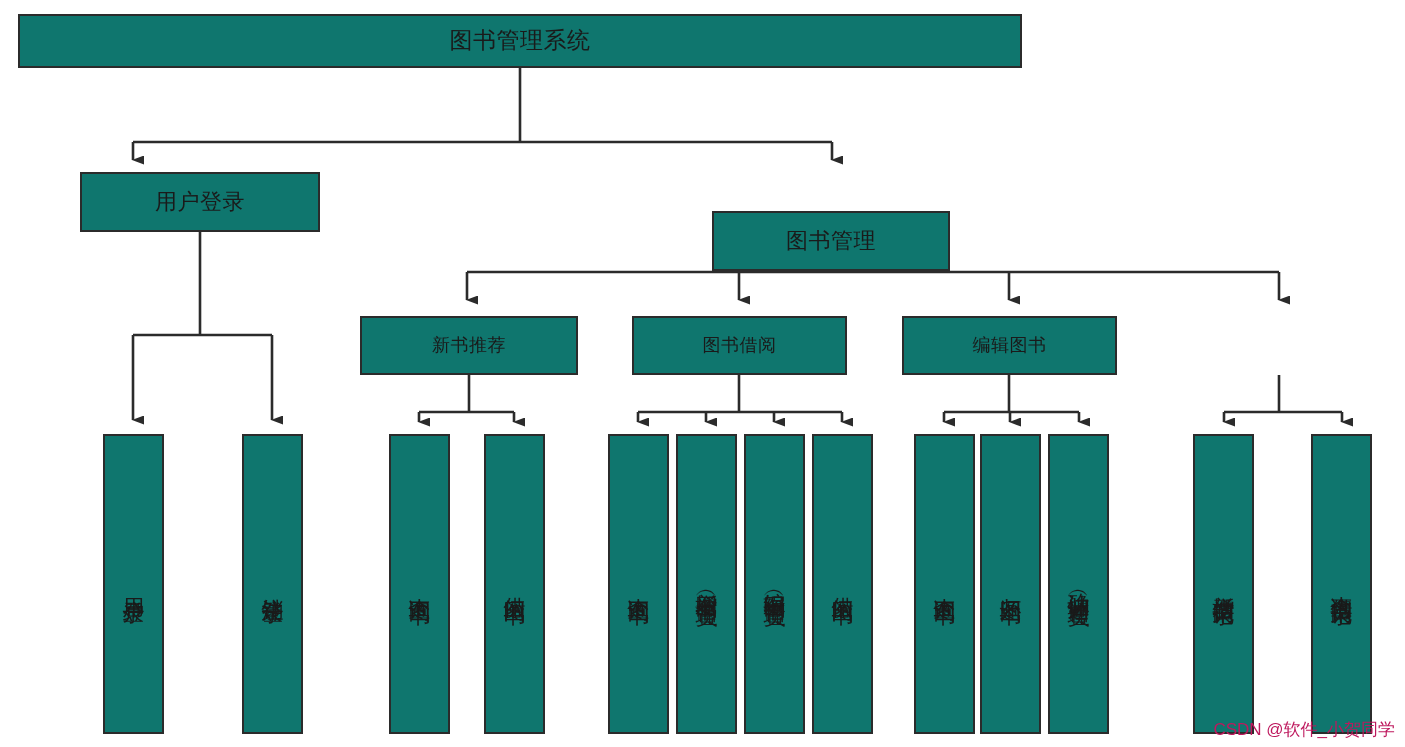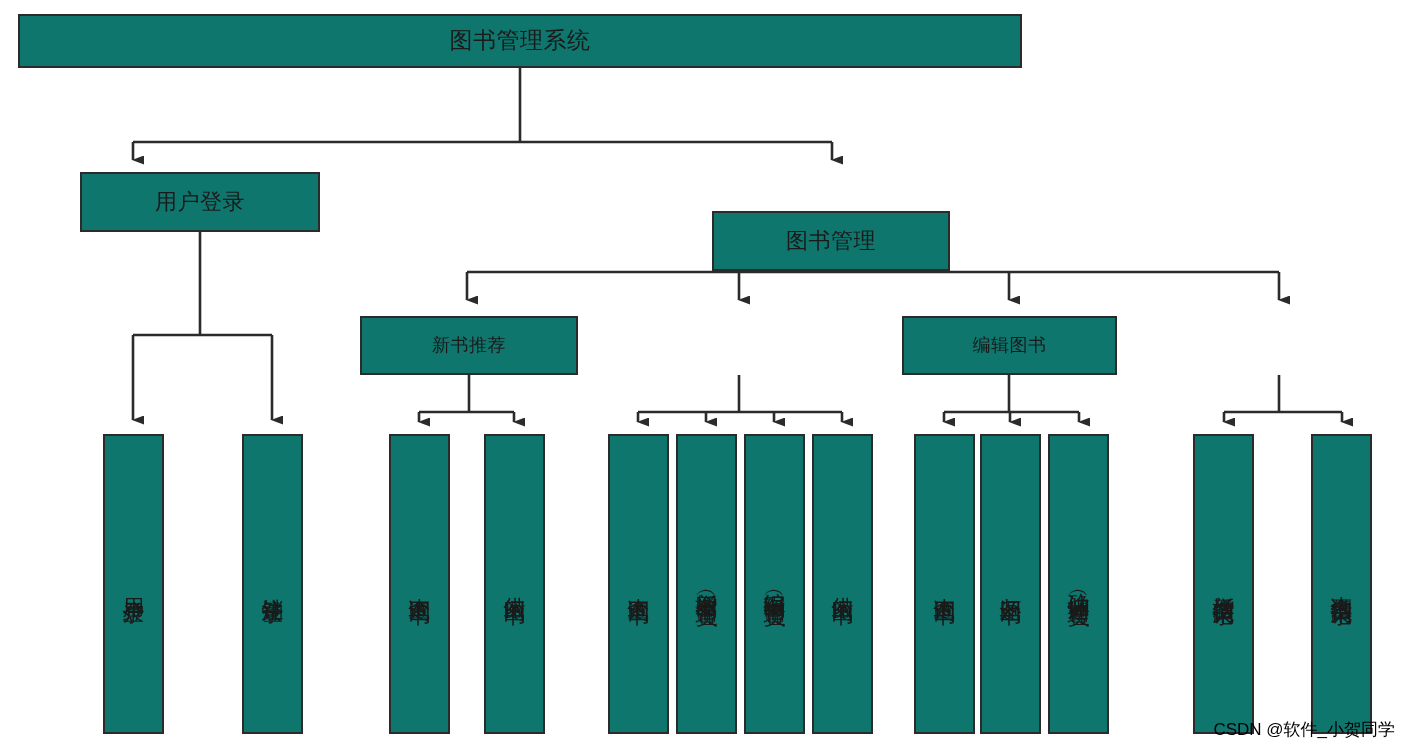--- a/index.html
+++ b/index.html
@@ -70,21 +70,21 @@
     bottom: 0;
     display: flex;
     align-items: center;
     justify-content: center;
   }
   #watermark {
     position: absolute;
     right: 10px;
     bottom: 6px;
     font-size: 17px;
-    color: #000000;
+    color: #be185d;
     white-space: nowrap;
     user-select: none;
   }
 </style>
 </head>
 <body>
 
 <div id="diagram-root">
 
   <svg id="diagram-svg" viewBox="0 0 1405 747" xmlns="http://www.w3.org/2000/svg">
@@ -144,20 +144,23 @@
   <div class="node-box node-mid" style="left:80px; top:172px; width:240px; height:60px;">
     <span class="node-label">用户登录</span>
   </div>
   <div class="node-box node-mid" style="left:712px; top:172px; width:238px; height:60px;margin-top:39px;">
     <span class="node-label">图书管理</span>
   </div>
 
   <div class="node-box node-sub" style="left:360px; top:316px; width:218px; height:59px;">
     <span class="node-label">新书推荐</span>
   </div>
+  <div class="node-box node-sub" style="left:632px; top:316px; width:215px; height:59px;">
+    <span class="node-label">图书借阅</span>
+  </div>
   <div class="node-box node-sub" style="left:902px; top:316px; width:215px; height:59px;">
     <span class="node-label">编辑图书</span>
   </div>
 
   <div class="node-box node-leaf" style="left:103px; top:434px; width:61px; height:300px;">
     <span class="leaf-inner">
       <span class="node-label">用户登录</span>
     </span>
   </div>
   <div class="node-box node-leaf" style="left:242px; top:434px; width:61px; height:300px;">

